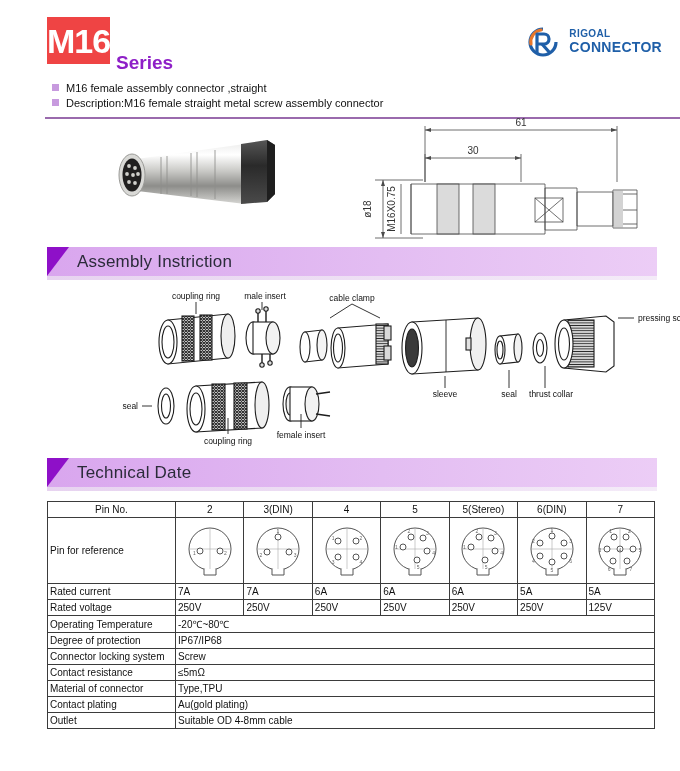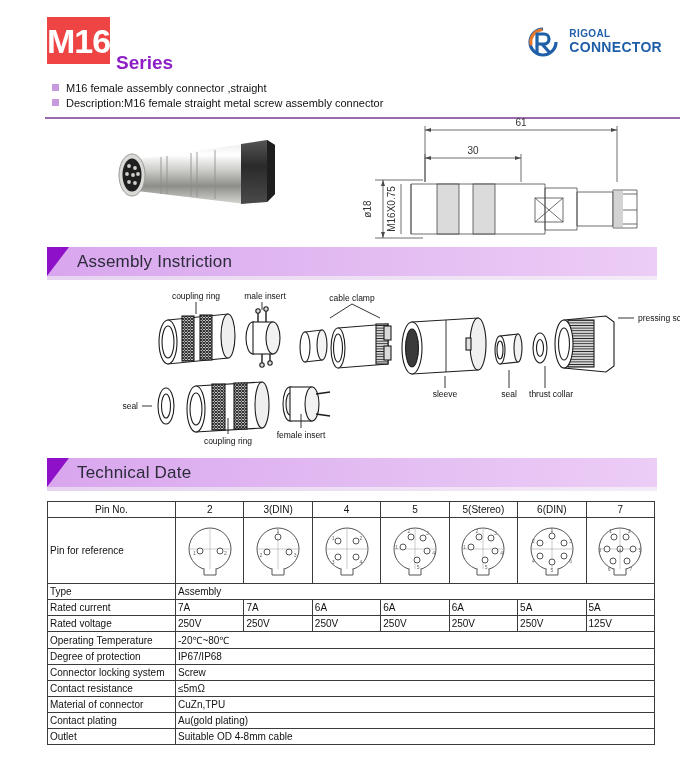--- a/index.html
+++ b/index.html
@@ -512,24 +512,20 @@
               <circle cx="39" cy="27" r="3" fill="#fff" stroke="#555" stroke-width="1"></circle>
               <text x="46.150000000000006" y="30" font-size="5" fill="#666" text-anchor="middle" font-family="Liberation Sans, sans-serif">5</text>
               <circle cx="19" cy="39" r="3" fill="#fff" stroke="#555" stroke-width="1"></circle>
               <text x="15.15" y="48.6" font-size="5" fill="#666" text-anchor="middle" font-family="Liberation Sans, sans-serif">6</text>
               <circle cx="33" cy="39" r="3" fill="#fff" stroke="#555" stroke-width="1"></circle>
               <text x="36.85" y="48.6" font-size="5" fill="#666" text-anchor="middle" font-family="Liberation Sans, sans-serif">7</text>
             </svg>
           </td>
         </tr>
         <tr>
-          <td class="rowlabel">Type</td>
-          <td class="val" colspan="7">Assembly</td>
-        </tr>
-        <tr>
           <td class="rowlabel">Rated current</td>
           <td class="val">7A</td>
           <td class="val">7A</td>
           <td class="val">6A</td>
           <td class="val">6A</td>
           <td class="val">6A</td>
           <td class="val">5A</td>
           <td class="val">5A</td>
         </tr>
         <tr>
@@ -553,21 +549,21 @@
         <tr>
           <td class="rowlabel">Connector locking system</td>
           <td class="val" colspan="7">Screw</td>
         </tr>
         <tr>
           <td class="rowlabel">Contact resistance</td>
           <td class="val" colspan="7">≤5mΩ</td>
         </tr>
         <tr>
           <td class="rowlabel">Material of connector</td>
-          <td class="val" colspan="7">CuZn,TPU</td>
+          <td class="val" colspan="7">Type,TPU</td>
         </tr>
         <tr>
           <td class="rowlabel">Contact plating</td>
           <td class="val" colspan="7">Au(gold plating)</td>
         </tr>
         <tr>
           <td class="rowlabel">Outlet</td>
           <td class="val" colspan="7">Suitable OD 4-8mm cable</td>
         </tr>
       </tbody>

